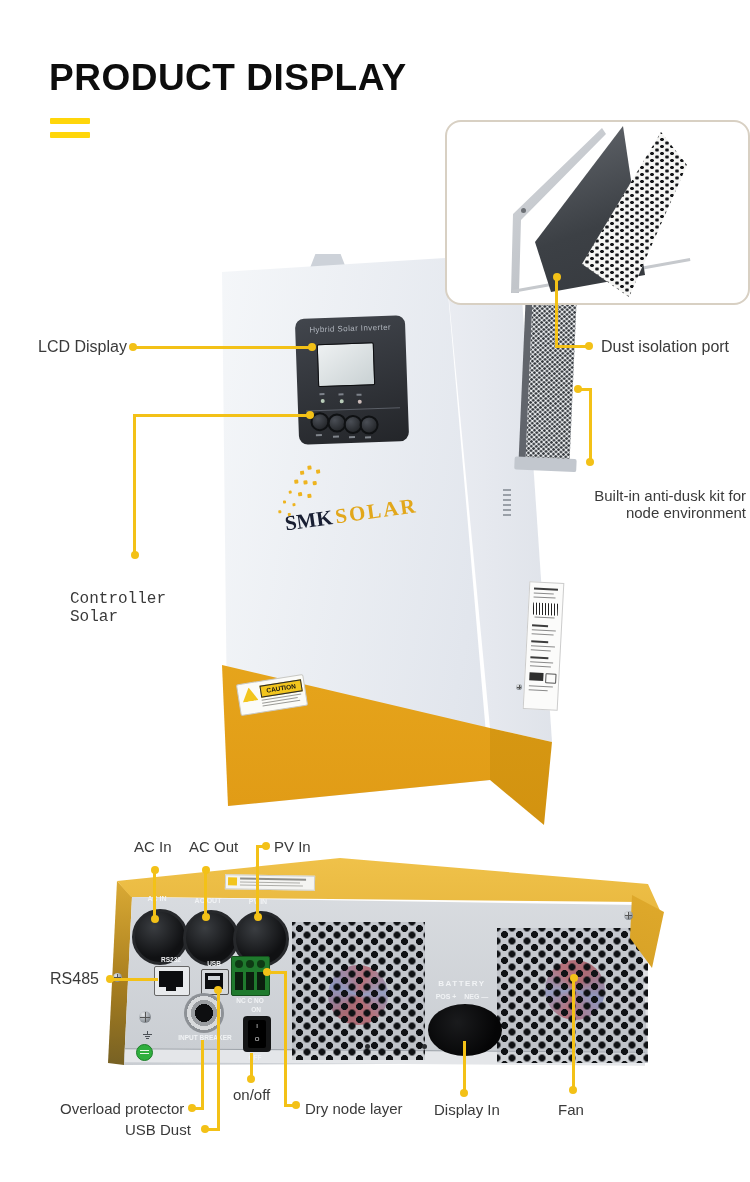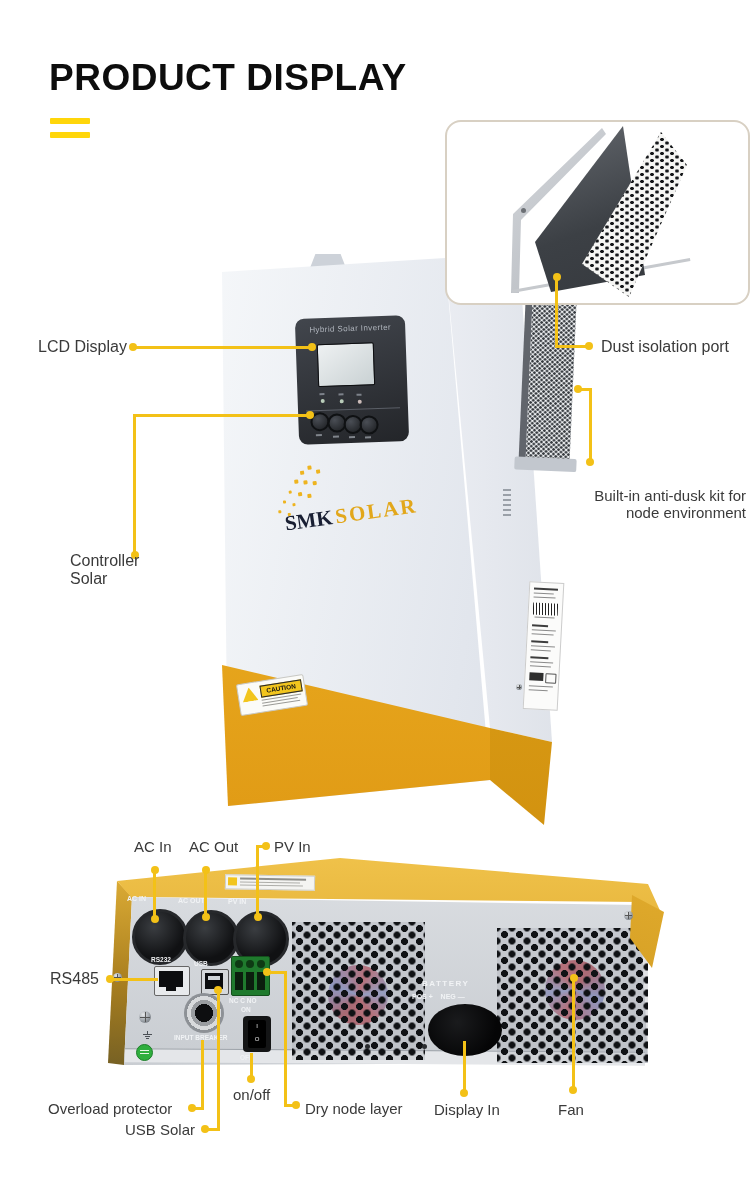--- a/index.html
+++ b/index.html
@@ -26,21 +26,21 @@
       background-size:15px 13px;background-position:0 0,7.5px 6.5px;
       background-color:rgba(168,173,180,.35);}
   .dotmesh-sm{background-image:
       radial-gradient(circle,#34383d 1.1px,rgba(0,0,0,0) 1.5px),
       radial-gradient(circle,#34383d 1.1px,rgba(0,0,0,0) 1.5px);
       background-size:5px 4.6px;background-position:0 0,2.5px 2.3px;}
   .dotmesh-inset{background-image:
       radial-gradient(ellipse 3.6px 2.1px,#15171a 60%,rgba(0,0,0,0) 66%),
       radial-gradient(ellipse 3.6px 2.1px,#15171a 60%,rgba(0,0,0,0) 66%);
       background-size:10px 7px;background-position:0 0,5px 3.5px;}
-  .wlabel{position:absolute;color:#f1f3f5;font-weight:bold;}
+  .wlabel{position:absolute;color:#f1f3f5;font-weight:bold;text-align:center;}
   .screw{position:absolute;border-radius:50%;background:radial-gradient(circle at 35% 30%,#e6e8ea,#9aa0a6 55%,#5c6167);}
   .screw:after{content:"";position:absolute;left:46%;top:12%;width:8%;height:76%;background:#555;}
   .screw:before{content:"";position:absolute;top:46%;left:12%;height:8%;width:76%;background:#555;}
 </style>
 </head>
 <body>
 
 <div class="stage">
 
   <div class="title">PRODUCT DISPLAY</div>
@@ -230,21 +230,21 @@
       <div class="abs" style="left:3px;top:5px;width:9px;height:1px;background:#e8f5e8;"></div>
       <div class="abs" style="left:3px;top:8px;width:9px;height:1px;background:#e8f5e8;"></div>
     </div>
   </div>
 
   <div class="lbl" style="left:38px;top:338px;">LCD Display</div>
   <div class="ydot" style="left:129px;top:343px;"></div>
   <div class="yline" style="left:133px;top:346px;width:180px;height:3px;"></div>
   <div class="ydot" style="left:308px;top:343px;"></div>
 
-  <div class="lbl" style="left:70px;top:552px;line-height:18px;">
+  <div class="lbl" style="left:70px;top:590px;line-height:18px;font-family:Liberation Mono, monospace;">
     <div>Controller</div>
     <div>Solar</div>
   </div>
   <div class="ydot" style="left:131px;top:551px;"></div>
   <div class="yline" style="left:133px;top:416px;width:3px;height:139px;"></div>
   <div class="yline" style="left:133px;top:414px;width:178px;height:3px;"></div>
   <div class="ydot" style="left:306px;top:411px;"></div>
 
   <div class="ydot" style="left:553px;top:273px;"></div>
   <div class="yline" style="left:555px;top:277px;width:3px;height:70px;"></div>
@@ -274,26 +274,26 @@
   <div class="ydot" style="left:262px;top:842px;"></div>
   <div class="lbl lbl-sm" style="left:274px;top:838px;">PV In</div>
   <div class="yline" style="left:256px;top:845px;width:10px;height:3px;"></div>
   <div class="yline" style="left:256px;top:845px;width:3px;height:72px;"></div>
   <div class="ydot" style="left:254px;top:913px;"></div>
 
   <div class="lbl" style="left:50px;top:970px;">RS485</div>
   <div class="ydot" style="left:106px;top:975px;"></div>
   <div class="yline" style="left:110px;top:978px;width:48px;height:3px;"></div>
 
-  <div class="lbl lbl-sm" style="left:48px;top:1100px;">Overload protector</div>
+  <div class="lbl lbl-sm" style="left:60px;top:1100px;">Overload protector</div>
   <div class="ydot" style="left:188px;top:1104px;"></div>
   <div class="yline" style="left:192px;top:1107px;width:12px;height:3px;"></div>
   <div class="yline" style="left:201px;top:1040px;width:3px;height:70px;"></div>
 
-  <div class="lbl lbl-sm" style="left:125px;top:1121px;">USB Solar</div>
+  <div class="lbl lbl-sm" style="left:125px;top:1121px;">USB Dust</div>
   <div class="ydot" style="left:201px;top:1125px;"></div>
   <div class="yline" style="left:205px;top:1128px;width:15px;height:3px;"></div>
   <div class="yline" style="left:217px;top:990px;width:3px;height:141px;"></div>
   <div class="ydot" style="left:214px;top:986px;"></div>
 
   <div class="yline" style="left:250px;top:1053px;width:3px;height:26px;"></div>
   <div class="ydot" style="left:247px;top:1075px;"></div>
   <div class="lbl lbl-sm" style="left:233px;top:1086px;">on/off</div>
 
   <div class="ydot" style="left:263px;top:968px;"></div>

